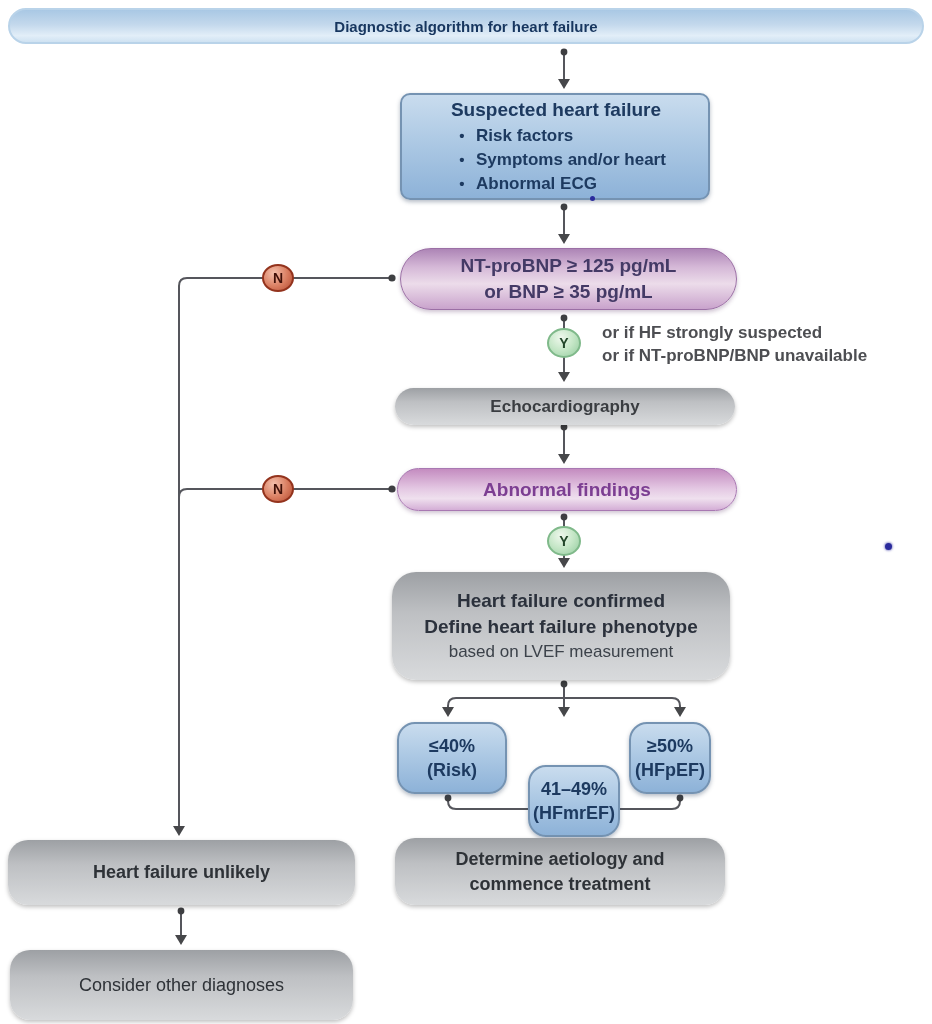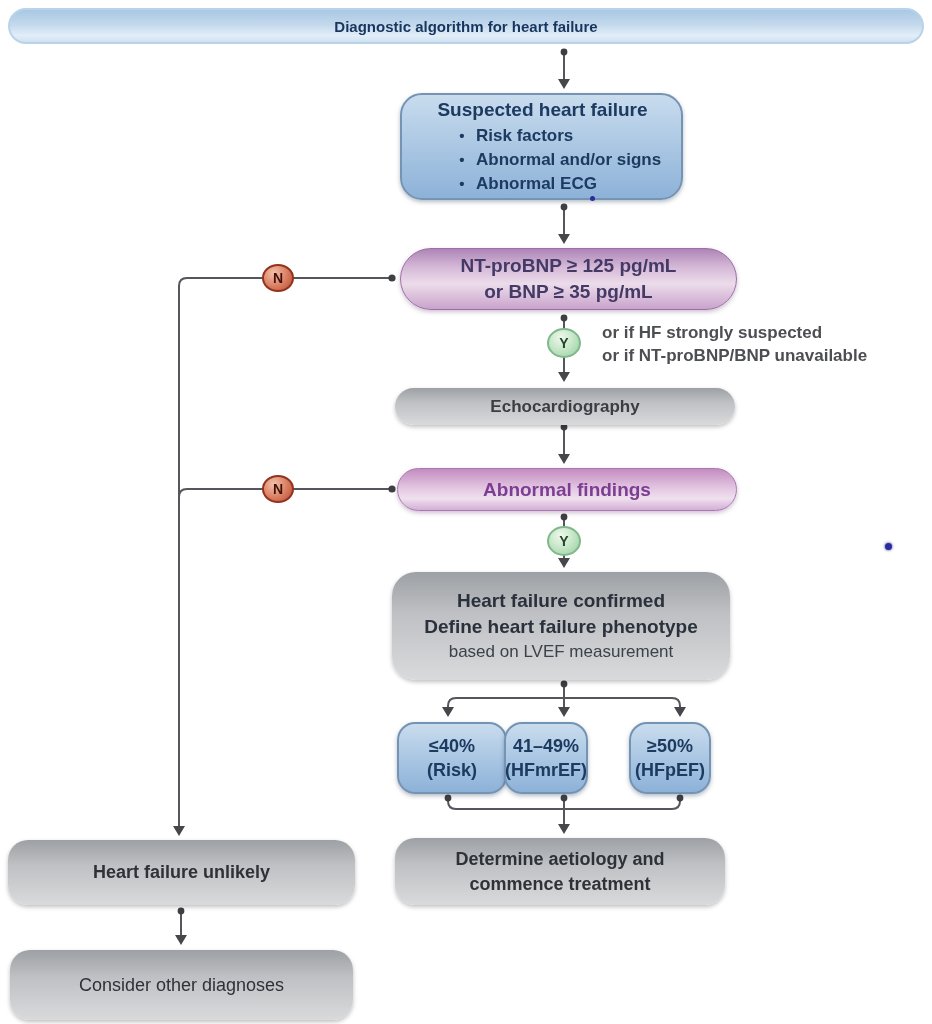--- a/index.html
+++ b/index.html
@@ -8,21 +8,21 @@
   svg.connectors{position:absolute;left:0;top:0;z-index:1;}
   .box{position:absolute;z-index:2;display:flex;flex-direction:column;align-items:center;
        justify-content:center;text-align:center;box-sizing:border-box;}
   
   .title-pill{left:8px;top:8px;width:916px;height:36px;border-radius:18px;
       background:linear-gradient(180deg,#a9c8e4 0%,#c3d8ec 45%,#e2eef8 80%,#cfe2f2 100%);
       border:2px solid #b9d3e9;color:#17365f;font-size:15px;font-weight:700;}
   
   .blue{background:linear-gradient(180deg,#c9dcee 0%,#adc9e4 45%,#8db2d8 100%);
       border:2px solid #7593b2;color:#1d3a60;box-shadow:0 2px 4px rgba(40,60,90,.35);}
-  .suspected{left:400px;top:93px;width:283px;height:107px;border-radius:22px;
+  .suspected{left:400px;top:93px;width:310px;height:107px;border-radius:10px;
       align-items:flex-start;padding:10px 12px 8px 14px;}
   .suspected .hd{width:100%;text-align:center;font-size:19px;font-weight:700;margin-bottom:3px;}
   .bullet-row{display:flex;align-items:baseline;padding-left:32px;font-size:17px;font-weight:700;line-height:24px;}
   .bullet-row .dot{width:28px;font-size:15px;}
   
   .bnp{left:400px;top:248px;width:337px;height:62px;border-radius:31px;
       background:linear-gradient(180deg,#ad85b6 0%,#d5b8d7 30%,#ecdcea 58%,#c9a3cc 100%);
       border:1px solid #9b6fa5;color:#443a66;font-size:19px;font-weight:700;line-height:26px;
       box-shadow:0 2px 4px rgba(90,50,100,.3);}
   .abnormal{left:397px;top:468px;width:340px;height:43px;border-radius:22px;
@@ -36,21 +36,21 @@
   .confirmed{left:392px;top:572px;width:338px;height:108px;border-radius:24px;}
   .confirmed .l1,.confirmed .l2{font-size:19px;font-weight:700;color:#2b313c;line-height:26px;}
   .confirmed .l3{font-size:17px;font-weight:500;color:#3c424a;line-height:24px;}
   .determine{left:395px;top:838px;width:330px;height:67px;border-radius:20px;
       font-size:18px;font-weight:600;line-height:25px;color:#2e3237;}
   .unlikely{left:8px;top:840px;width:347px;height:65px;border-radius:20px;font-size:18px;font-weight:600;color:#2e3237;align-items:center;}
   .consider{left:10px;top:950px;width:343px;height:70px;border-radius:20px;font-size:18px;font-weight:400;color:#2e3237;}
   
   .lvef{top:722px;height:72px;border-radius:18px;font-size:18px;font-weight:700;line-height:24px;}
   .lvef1{left:397px;width:110px;}
-  .lvef2{left:504px;width:84px;}
+  .lvef2{left:528px;width:92px;margin-top:43px;}
   .lvef3{left:629px;width:82px;}
   
   .badge{position:absolute;z-index:3;display:flex;align-items:center;justify-content:center;
       border-radius:50%;font-weight:700;box-sizing:border-box;}
   .badge.n{width:32px;height:28px;font-size:14px;color:#401008;border:2px solid #93331d;
       background:radial-gradient(circle at 35% 30%,#f4c0ac 0%,#e0english 0%,#d97d60 55%,#b44a31 100%);}
   .badge.n{background:radial-gradient(circle at 35% 30%,#f4c0ac 0%,#d97d60 55%,#b44a31 100%);}
   .badge.y{width:34px;height:30px;font-size:14px;color:#23472a;border:2px solid #7fb98a;
       background:radial-gradient(circle at 40% 30%,#eff8ed 0%,#c4e6c6 50%,#93cc9e 100%);}
   .n1{left:262px;top:264px;} .n2{left:262px;top:475px;}
@@ -120,21 +120,21 @@
   </div>
 
   <div class="box blue suspected">
     <div class="hd">Suspected heart failure</div>
     <div class="bullet-row">
       <span class="dot">•</span>
       <span>Risk factors</span>
     </div>
     <div class="bullet-row">
       <span class="dot">•</span>
-      <span>Abnormal and/or signs</span>
+      <span>Symptoms and/or heart</span>
     </div>
     <div class="bullet-row">
       <span class="dot">•</span>
       <span>Abnormal ECG</span>
     </div>
   </div>
 
   <div class="box bnp">
     <span>NT-proBNP ≥ 125 pg/mL</span>
     <span>or BNP ≥ 35 pg/mL</span>

